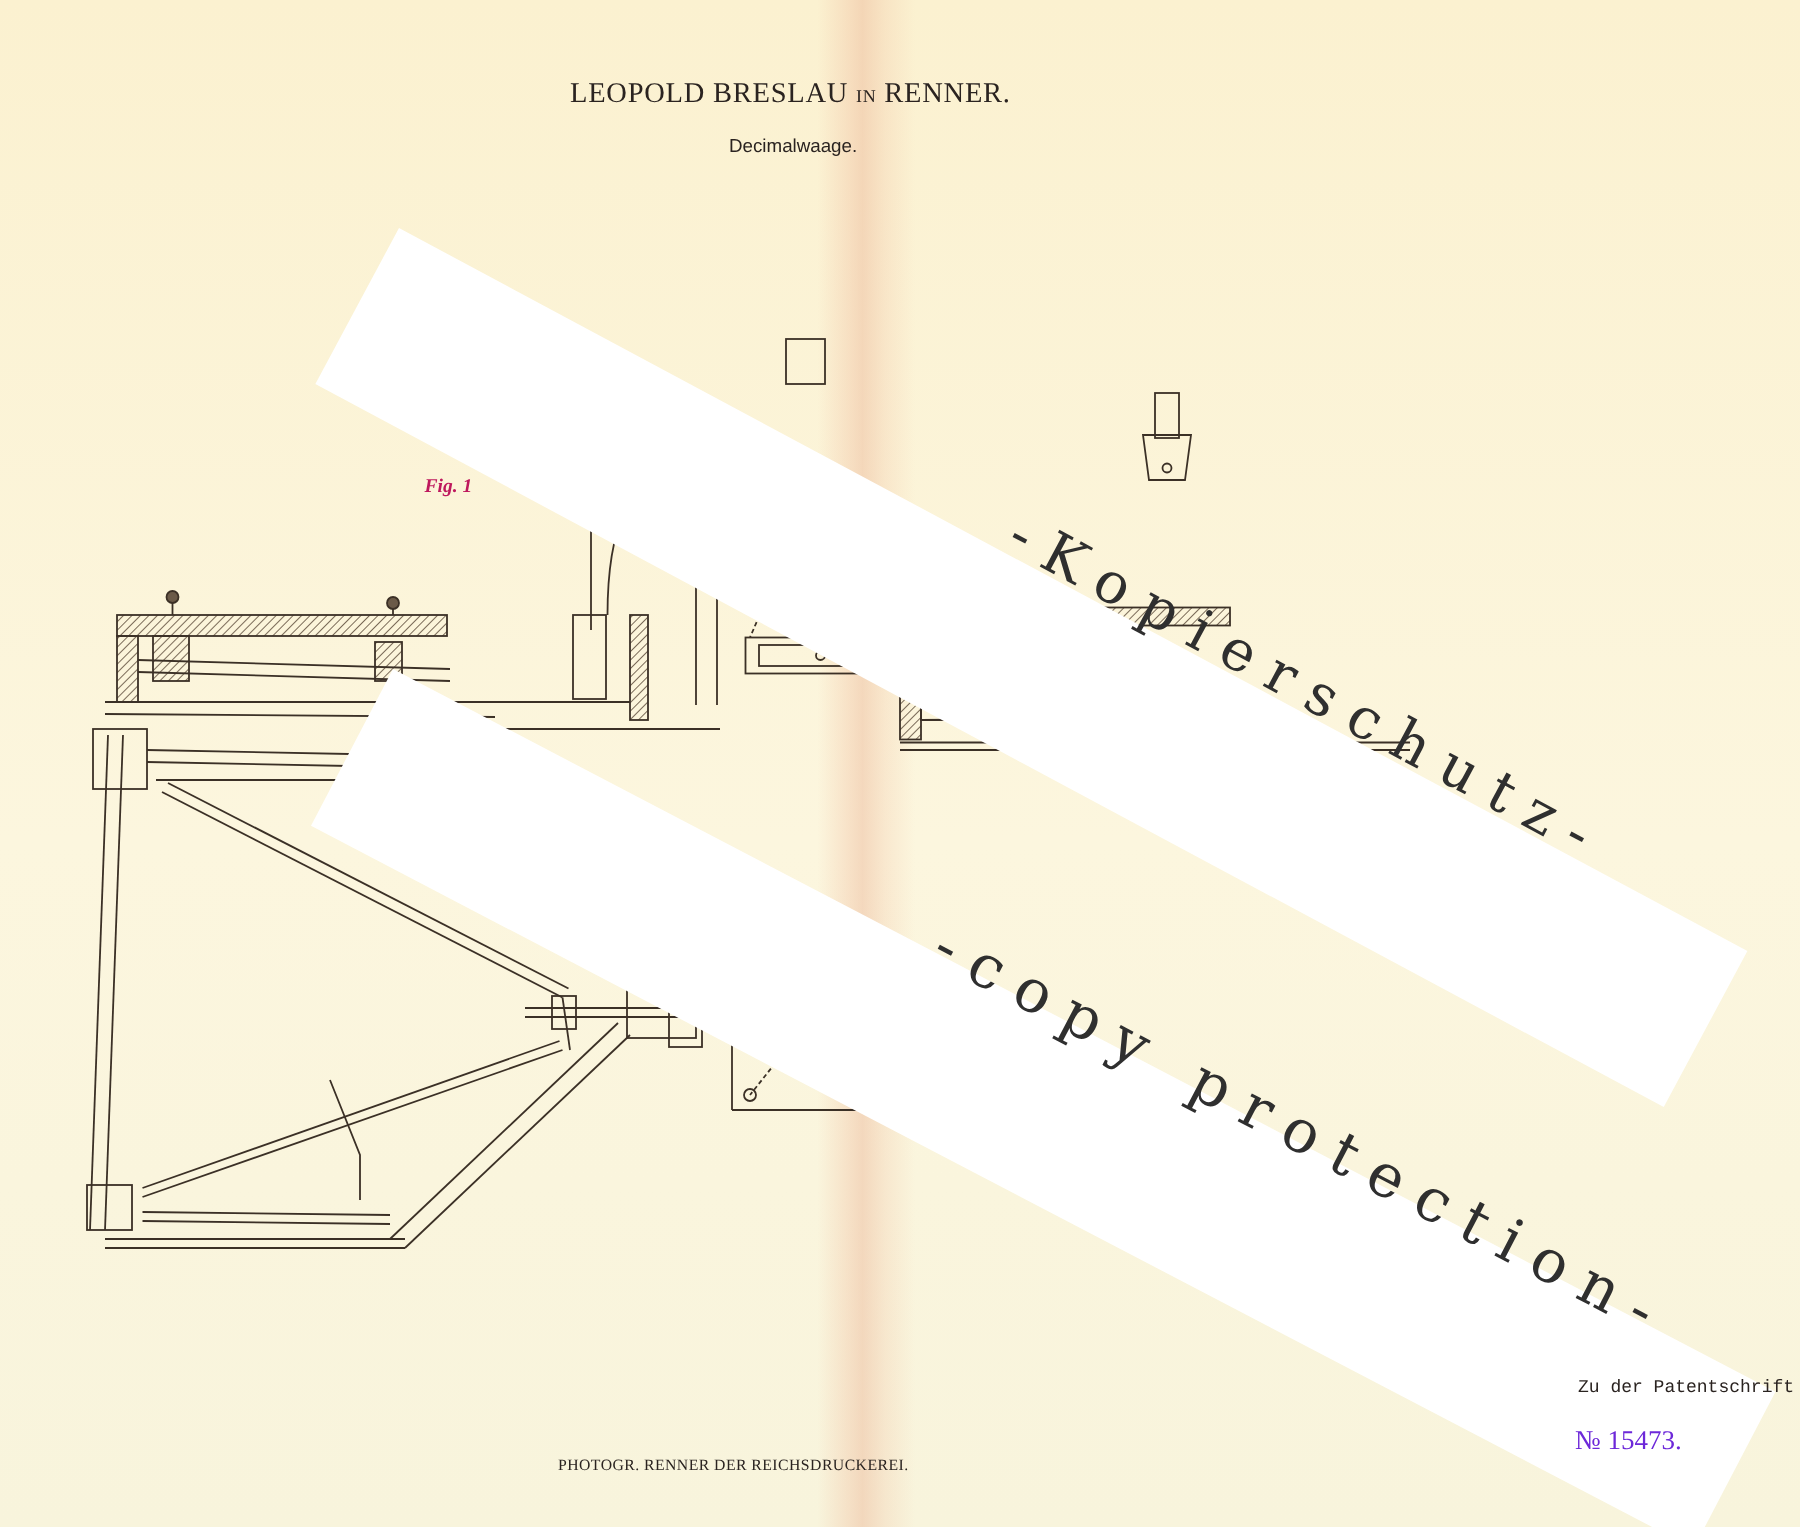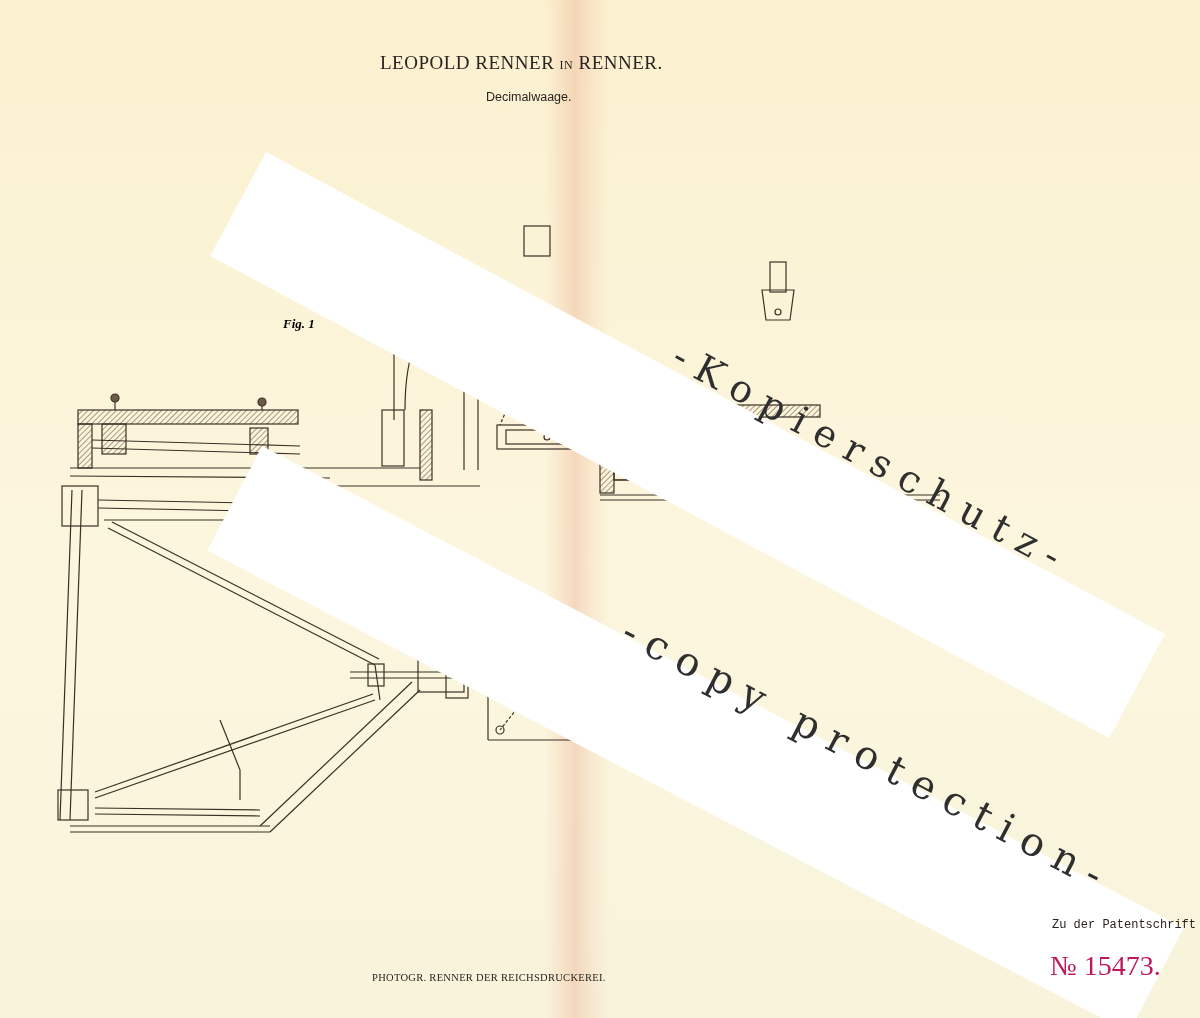--- a/index.html
+++ b/index.html
@@ -19,29 +19,29 @@
     font-family: "Liberation Serif", serif; font-size: 19px; color: #2a2320; letter-spacing: 0.5px;
     white-space: nowrap;
   }
   .header-title .small { font-size: 12px; }
   .header-subtitle {
     position: absolute; left: 486px; top: 90px;
     font-family: "Liberation Sans", sans-serif; font-weight: normal; font-size: 12.5px; color: #2a2320;
   }
   .fig-label {
     position: absolute; left: 283px; top: 316px;
-    font-family: "Liberation Serif", serif; font-style: italic; font-weight: bold; font-size: 13px; color: #000000;
+    font-family: "Liberation Serif", serif; font-style: italic; font-weight: bold; font-size: 13px; color: #be185d;
   }
   .patent-ref {
     position: absolute; left: 1052px; top: 918px;
     font-family: Liberation Mono, monospace; font-size: 12px; color: #2a2320;
   }
   .patent-number {
     position: absolute; left: 1050px; top: 950px;
-    font-family: "Liberation Serif", serif; font-size: 28px; color: #be185d; white-space: nowrap;
+    font-family: "Liberation Serif", serif; font-size: 18px; color: #6d28d9; white-space: nowrap;
   }
   .printer {
     position: absolute; left: 372px; top: 972px;
     font-family: "Liberation Serif", serif; font-size: 10.5px; color: #2a2320; letter-spacing: 0.3px;
   }
   svg.drawing { position: absolute; left: 0; top: 0; }
   .band {
     position: absolute; background: #ffffff;
     transform-origin: 0 0;
   }
@@ -140,21 +140,21 @@
   <line x1="586" y1="628" x2="586" y2="740"></line>
   <line x1="488" y1="740" x2="586" y2="740"></line>
   <circle cx="540" cy="675" r="10"></circle>
   <line x1="500" y1="632" x2="580" y2="730" stroke-dasharray="3 2"></line>
   <line x1="576" y1="634" x2="500" y2="730" stroke-dasharray="3 2"></line>
   <circle cx="500" cy="730" r="4"></circle>
   <circle cx="578" cy="732" r="4"></circle>
 </svg>
 
 <div class="header-title">
-  <span>LEOPOLD RENNER</span>
+  <span>LEOPOLD BRESLAU</span>
   <span class="small">IN</span>
   <span>RENNER.</span>
 </div>
 <div class="header-subtitle">Decimalwaage.</div>
 
 <div class="fig-label">Fig. 1</div>
 
 <div class="band" style="left:266px; top:152px; width:1020px; height:118px; transform: rotate(28.2deg);"></div>
 <div class="band-text" style="left:686px; top:334px; font-size:38px; transform-origin:0 0; transform: rotate(28.2deg);">-Kopierschutz-</div>
 

